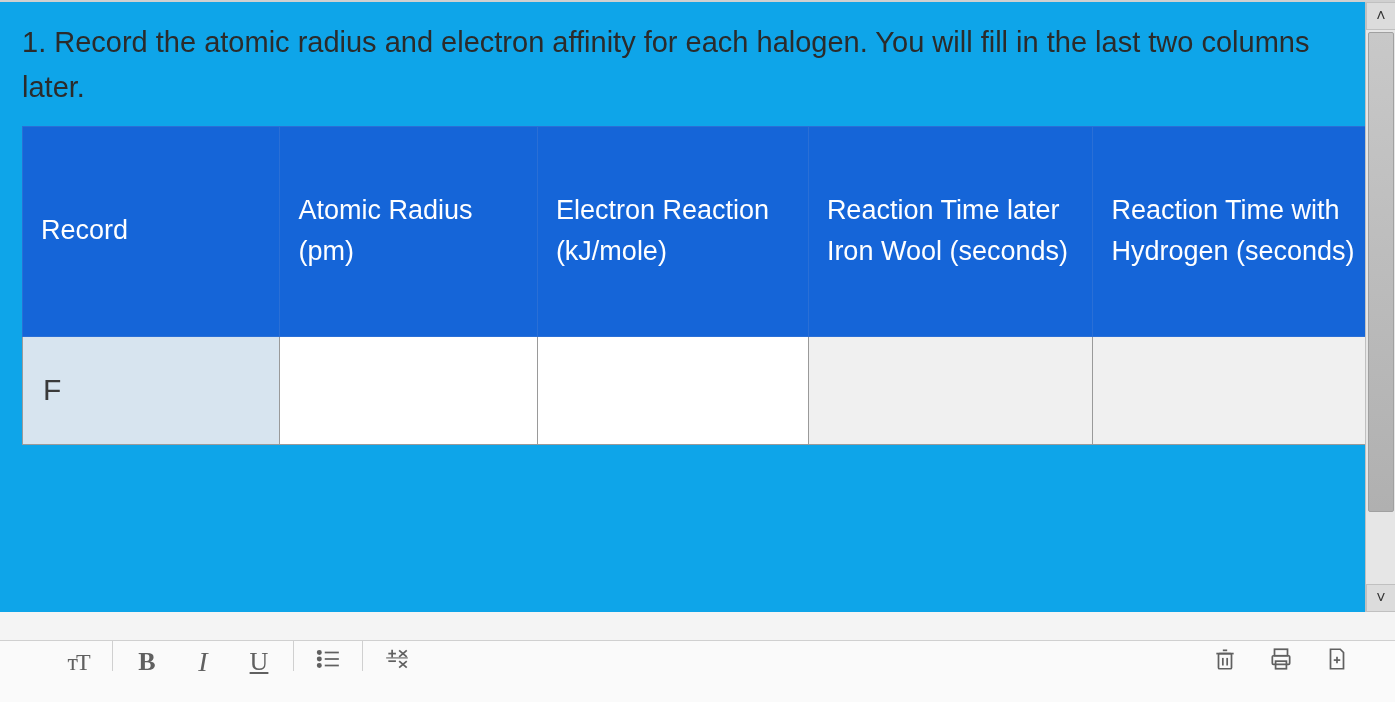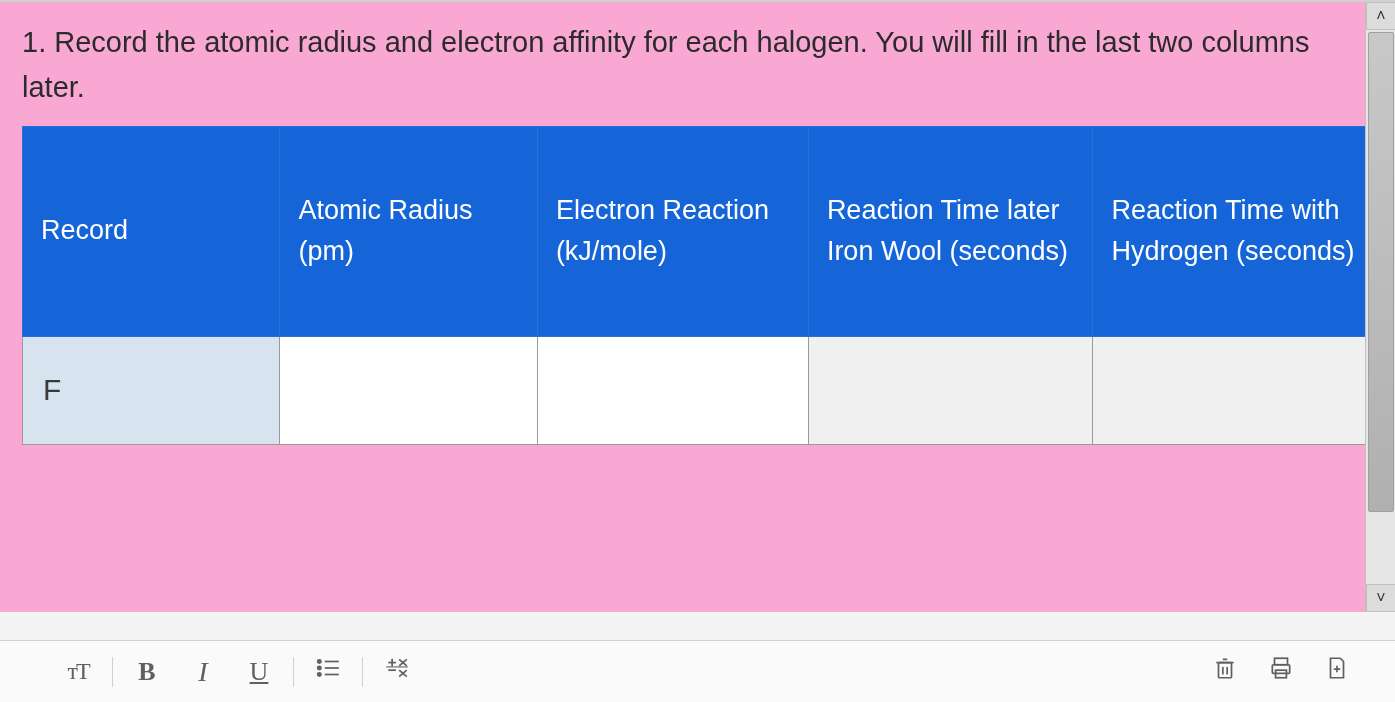--- a/index.html
+++ b/index.html
@@ -9,21 +9,21 @@
     width: 1395px;
     height: 702px;
     background: #f4f4f4;
     border-top: 2px solid #d0d0d0;
   }
   .content-wrap {
     position: absolute;
     left: 0; top: 0;
     width: 1391px;
     height: 610px;
-    background: #f9a8d4;
+    background: #0ea5e9;
     padding: 18px 12px 0 22px;
     border-right: 1px solid #ccc;
   }
   .instruction {
     font-size: 29px;
     color: #2b2b2b;
     line-height: 1.55;
     margin-bottom: 16px;
     font-weight: 400;
   }
@@ -83,21 +83,21 @@
   }
 
   
   .toolbar {
     position:absolute;
     left:0; bottom:0;
     width:1395px; height:62px;
     background:#fafafa;
     border-top:1px solid #d0d0d0;
     display:flex;
-    align-items:center;
+    align-items:flex-start;
     padding: 0 30px 0 50px;
   }
   .tbtn {
     width:56px; height:42px;
     display:flex; align-items:center; justify-content:center;
     color:#606060;
     font-size:26px;
     cursor:pointer;
     user-select:none;
   }

